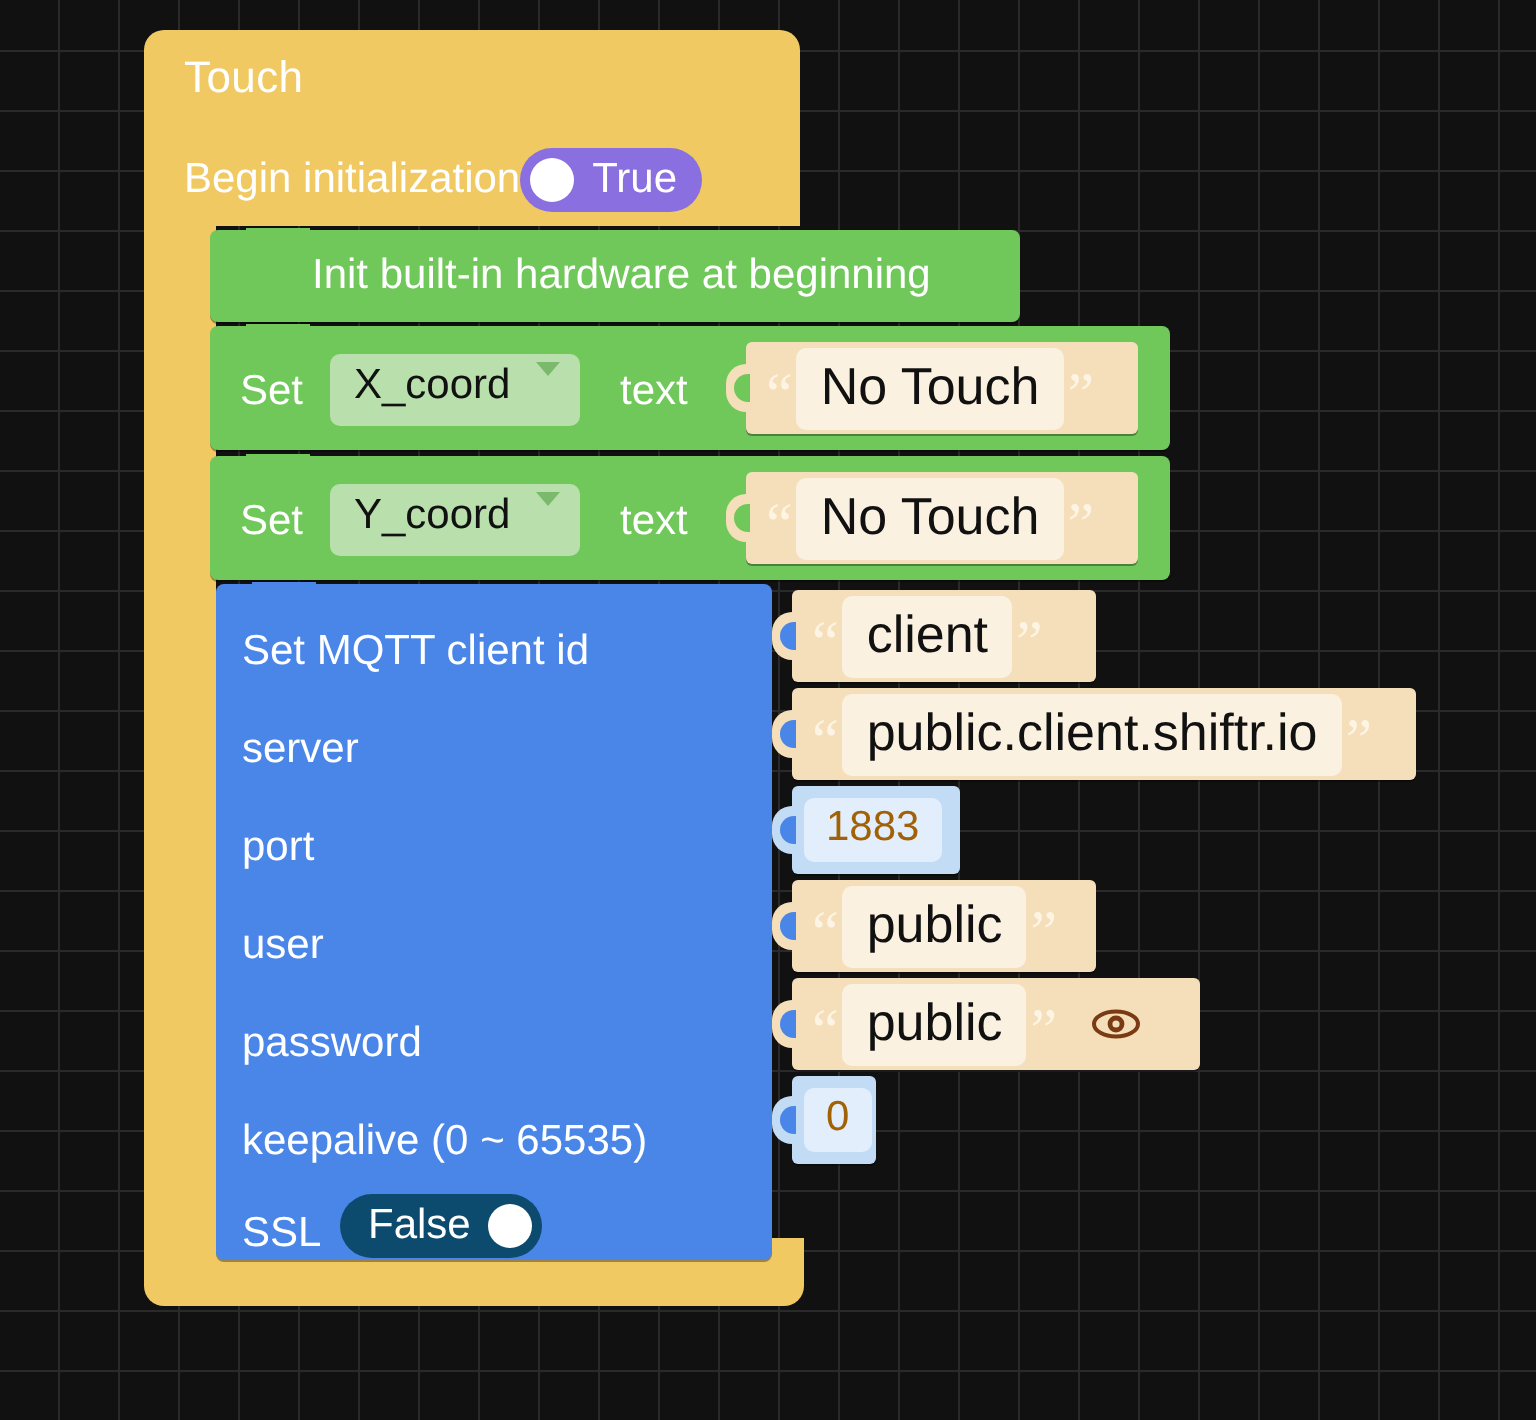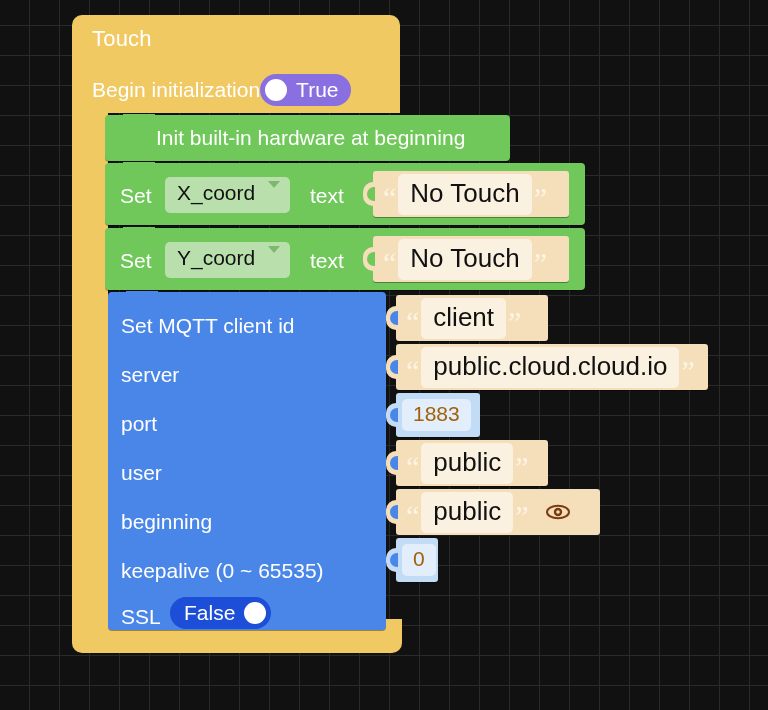--- a/index.html
+++ b/index.html
@@ -65,21 +65,21 @@
   
   .toggle {
     display: inline-flex; align-items: center; gap: 9px;
     border-radius: 999px;
     padding: 3px 12px 3px 5px;
     height: 32px;
     font-size: 21px;
     color: #ffffff;
   }
   .toggle.on  { background: #8a6fe0; }
-  .toggle.off { background: #1d4ed8; flex-direction: row-reverse; padding: 3px 5px 3px 14px; text-align: center; }
+  .toggle.off { background: #0c4a6e; flex-direction: row-reverse; padding: 3px 5px 3px 14px; text-align: center; }
   .knob {
     width: 22px; height: 22px; border-radius: 50%;
     background: #ffffff; flex: 0 0 22px;
   }
 
   
   .green {
     position: absolute;
     background: #71c85a;
     border-radius: 4px;
@@ -241,41 +241,41 @@
     <span class="q">”</span>
   </div>
 
   <div class="blue shadow" style="left:108px; top:292px; width:278px; height:338px;padding-left:19px;">
     <span class="notch"></span>
 
     <span class="b-label" style="left:13px; top:22px;">Set MQTT client id</span>
     <span class="b-label" style="left:13px; top:71px;">server</span>
     <span class="b-label" style="left:13px; top:120px;">port</span>
     <span class="b-label" style="left:13px; top:169px;">user</span>
-    <span class="b-label" style="left:13px; top:218px;">beginning</span>
+    <span class="b-label" style="left:13px; top:218px;">password</span>
     <span class="b-label" style="left:13px; top:267px;">keepalive (0 ~ 65535)</span>
 
     <span class="b-label" style="left:13px; top:313px;">SSL</span>
     <span class="toggle off" style="position:absolute; left:62px; top:305px;">
       <span class="knob"></span>
       <span>False</span>
     </span>
   </div>
 
   <div class="tan" style="left:396px; top:295px; width:152px; height:46px; padding:0 8px;">
     <span class="plug on-blue"></span>
     <span class="q">“</span>
     <span class="field">client</span>
     <span class="q">”</span>
   </div>
 
   <div class="tan" style="left:396px; top:344px; width:312px; height:46px; padding:0 8px;">
     <span class="plug on-blue"></span>
     <span class="q">“</span>
-    <span class="field">public.cloud.cloud.io</span>
+    <span class="field">public.client.shiftr.io</span>
     <span class="q">”</span>
   </div>
 
   <div class="numblk" style="left:396px; top:393px; width:84px; height:44px; padding:0 6px;">
     <span class="plug on-blue"></span>
     <span class="field">1883</span>
   </div>
 
   <div class="tan" style="left:396px; top:440px; width:152px; height:46px; padding:0 8px;">
     <span class="plug on-blue"></span>

